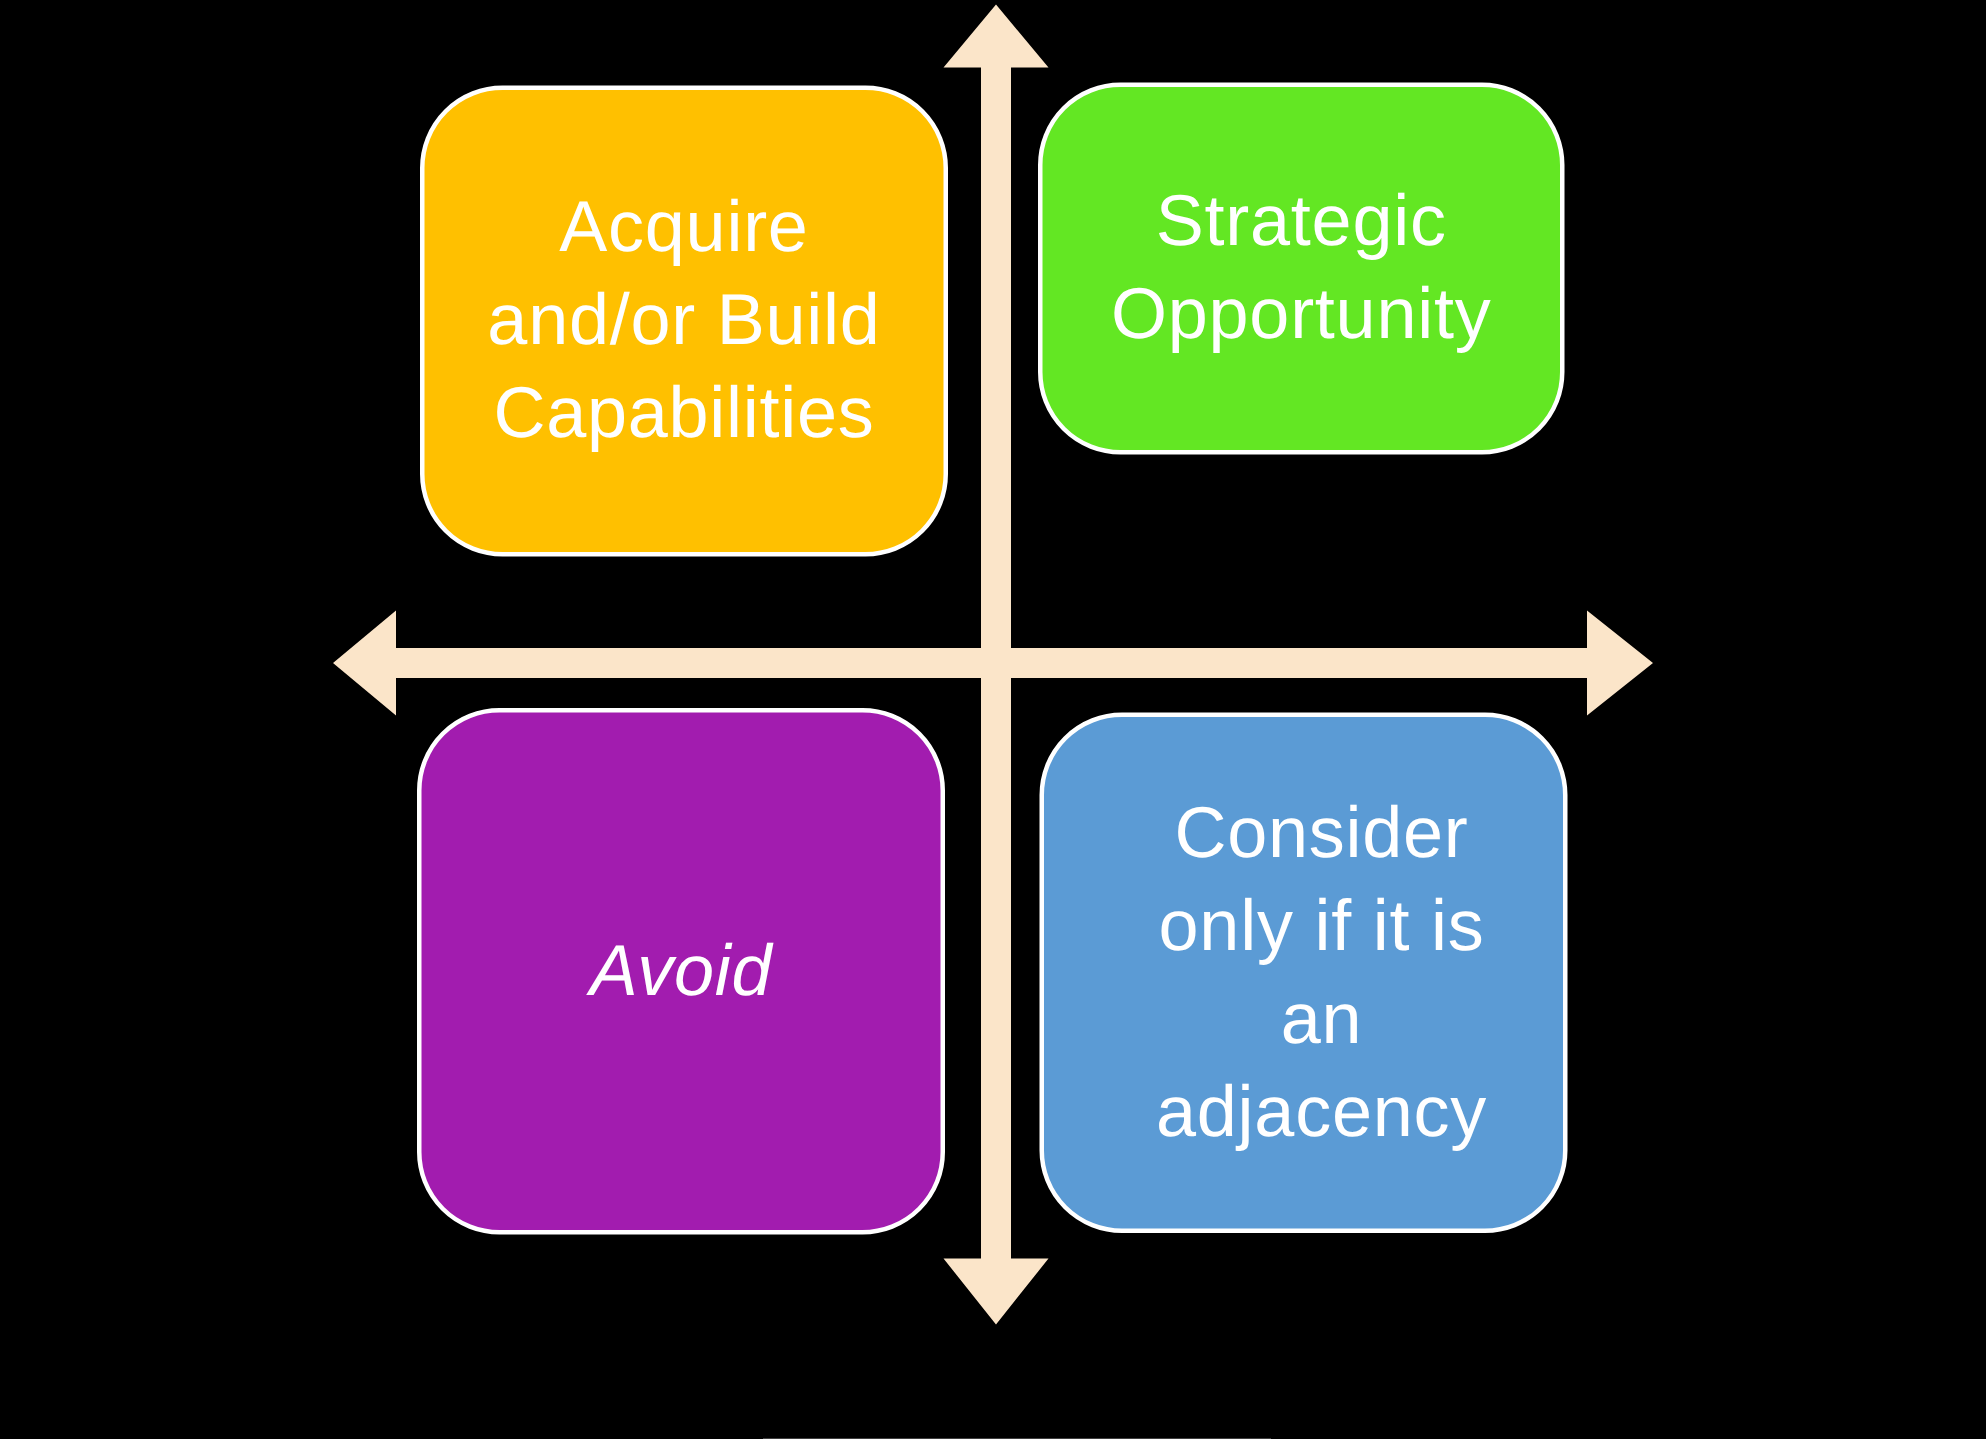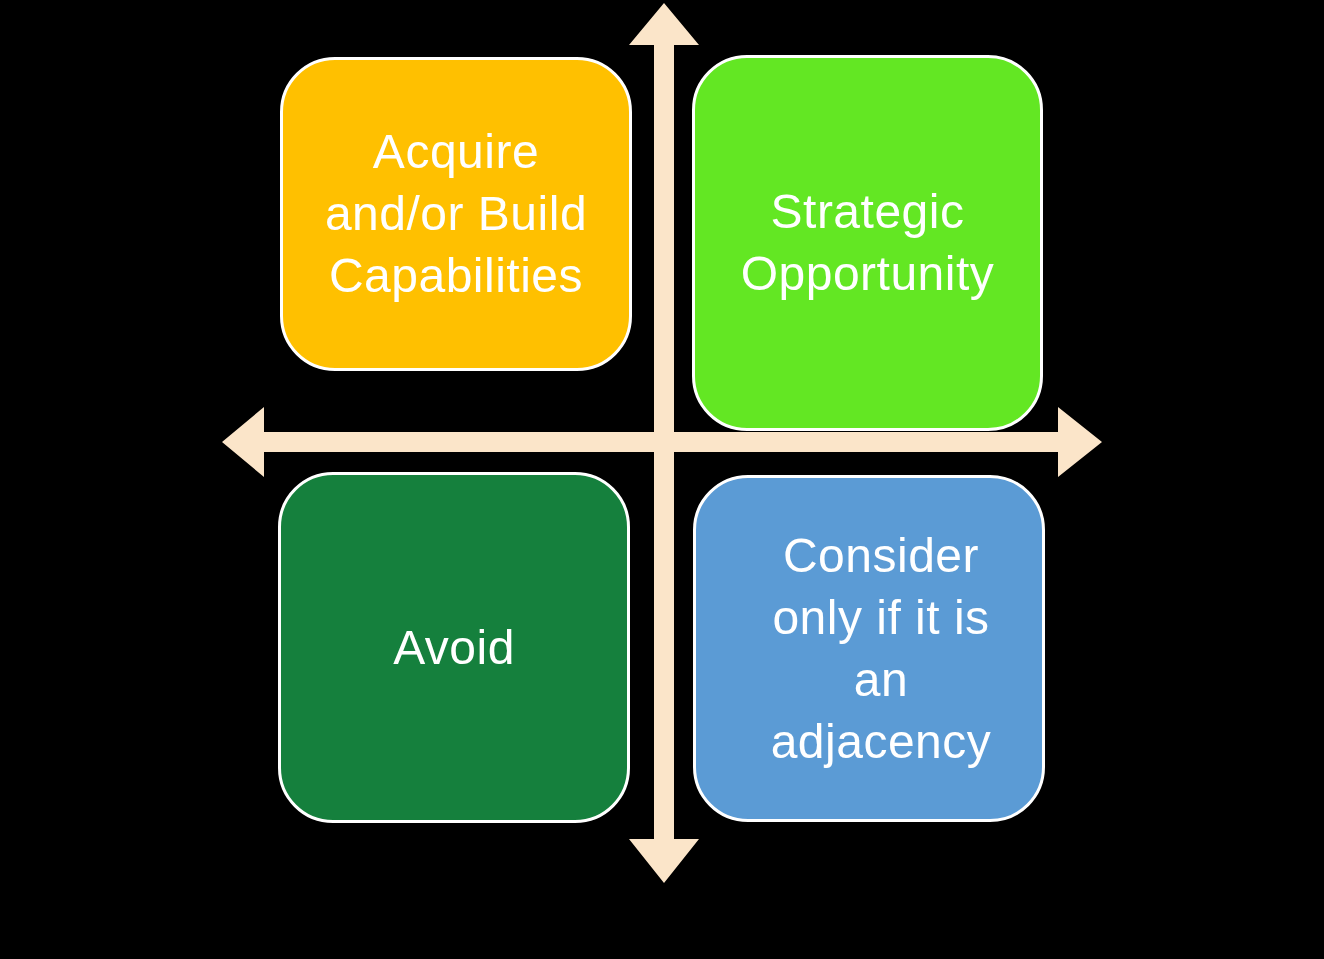--- a/index.html
+++ b/index.html
@@ -32,21 +32,21 @@
     text-align: center;
   }
   .quadrant-label {
     white-space: pre-line;
     font-size: 48px;
     line-height: 62px;
     font-weight: 400;
     letter-spacing: 0.5px;
   }
   .q-tl { left: 280px; top: 57px;  width: 352px; height: 314px; }
-  .q-tr { left: 692px; top: 55px;  width: 351px; height: 376px; }
+  .q-tr { left: 692px; top: 55px;  width: 351px; height: 248px; }
   .q-bl { left: 278px; top: 472px; width: 352px; height: 351px; }
   .q-br { left: 693px; top: 475px; width: 352px; height: 347px; }
 </style>
 </head>
 <body>
 
 <div class="canvas" style="background-color: rgb(0, 0, 0);">
 
   <svg class="axes-svg" viewBox="0 0 1324 959" xmlns="http://www.w3.org/2000/svg">
     <polygon points="222,442 264,407 264,432 1058,432 1058,407 1102,442 1058,477 1058,452 264,452 264,477" fill="#FBE5C9"></polygon>
@@ -57,21 +57,21 @@
     <span class="quadrant-label" style="color: rgb(255, 255, 255);">Acquire
 and/or Build
 Capabilities</span>
   </div>
 
   <div class="quadrant q-tr" style="background-color: rgb(99, 231, 35);">
     <span class="quadrant-label" style="color: rgb(255, 255, 255);">Strategic
 Opportunity</span>
   </div>
 
-  <div class="quadrant q-bl" style="background-color: #15803d;">
+  <div class="quadrant q-bl" style="background-color: #a21caf; font-style: italic;">
     <span class="quadrant-label" style="color: rgb(255, 255, 255);">Avoid</span>
   </div>
 
   <div class="quadrant q-br" style="background-color: rgb(91, 155, 213);">
     <span class="quadrant-label" style="color: rgb(255, 255, 255); margin-left: 24px;">Consider
 only if it is
 an
 adjacency</span>
   </div>
 

